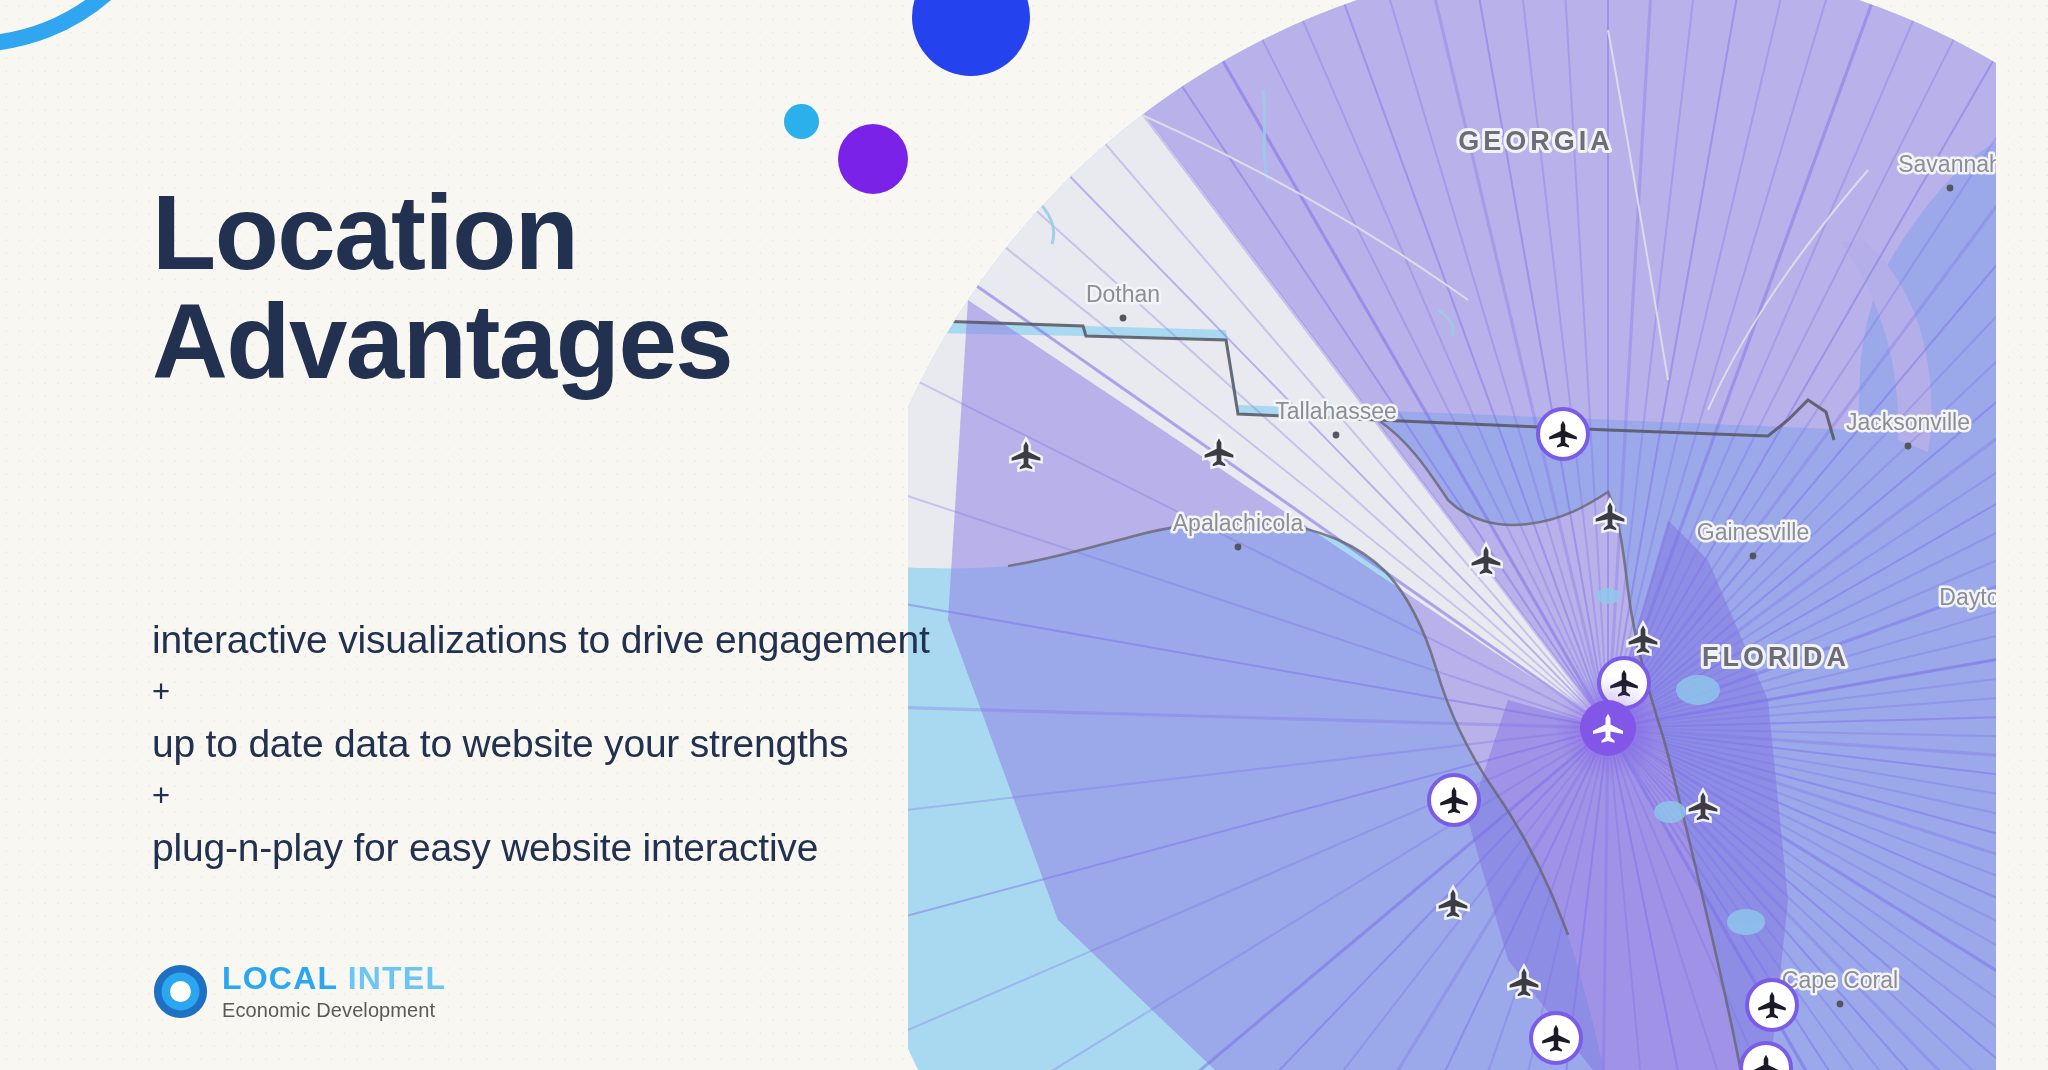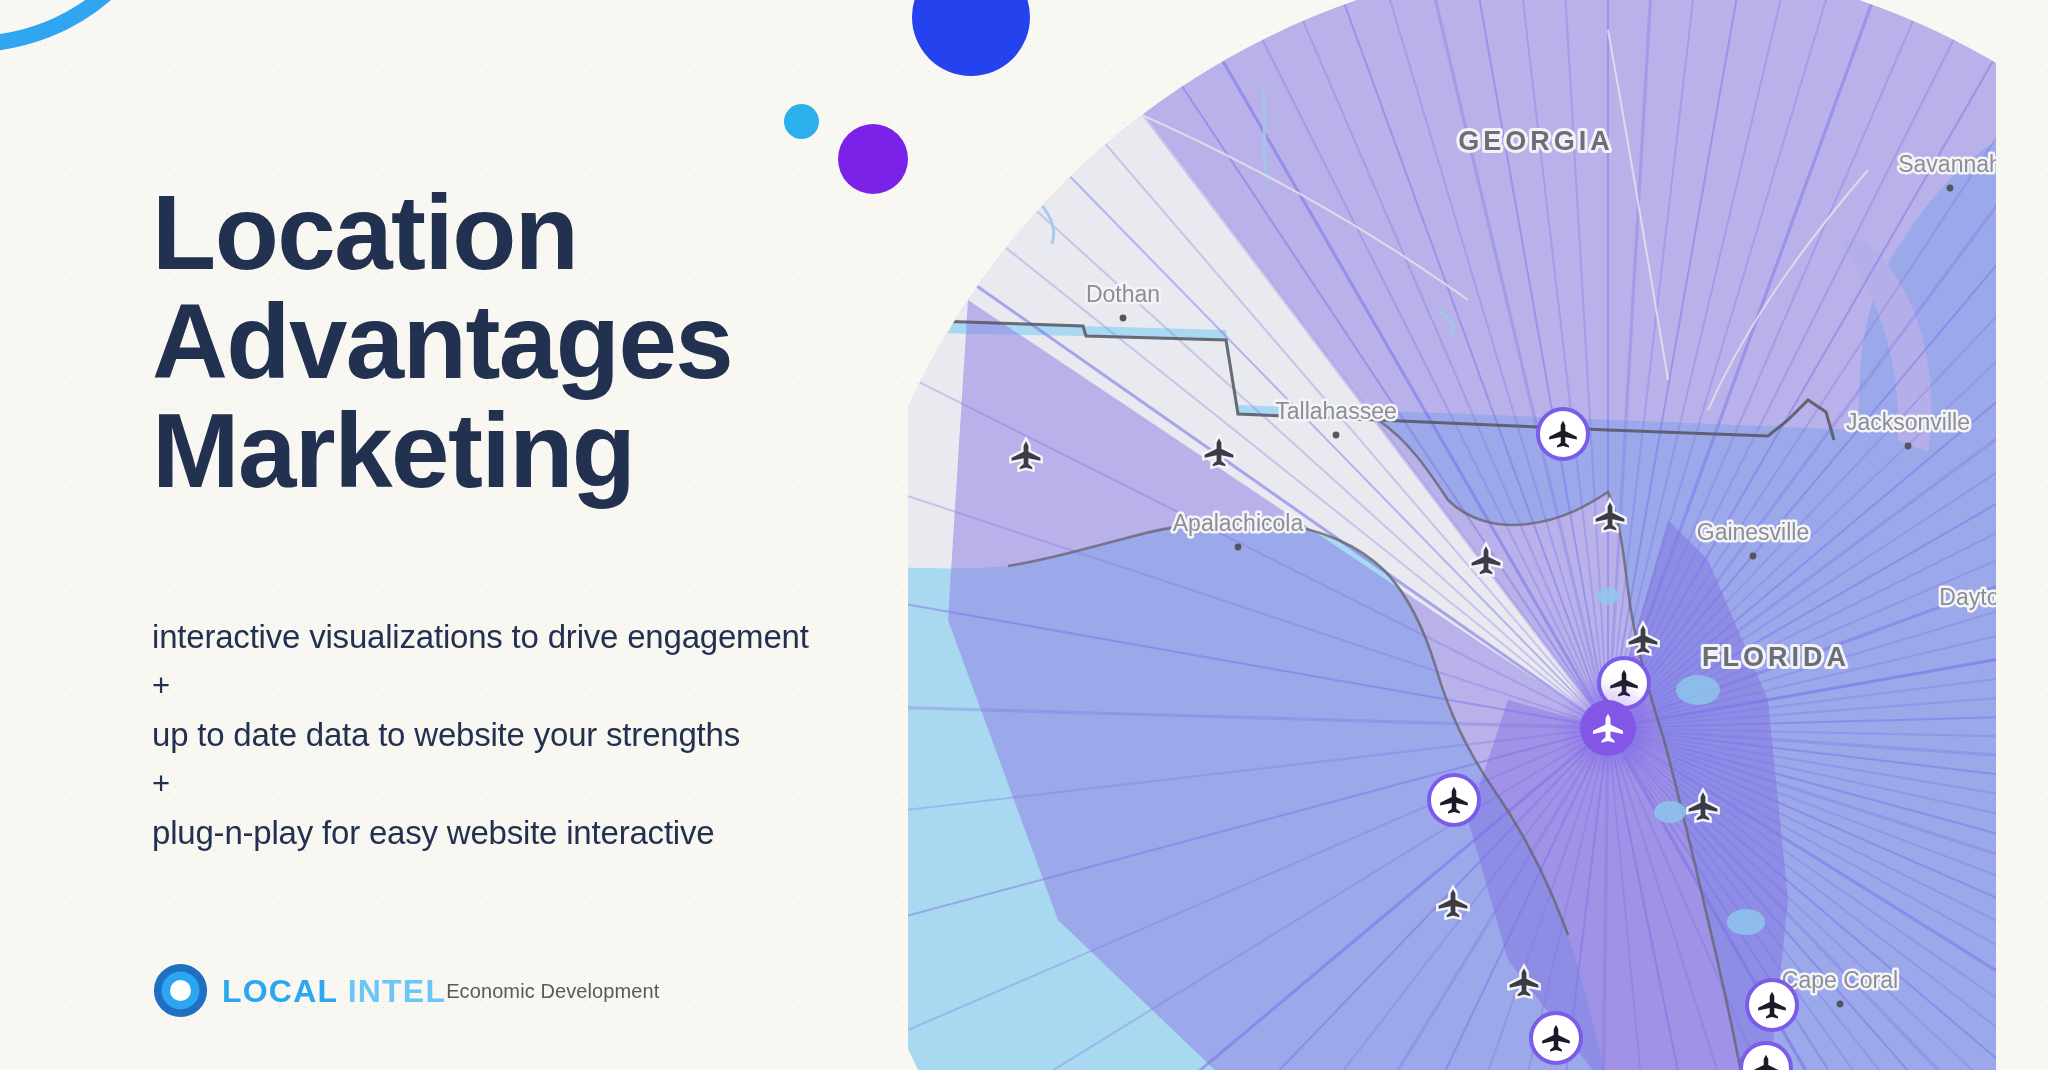--- a/index.html
+++ b/index.html
@@ -62,42 +62,42 @@
   }
   #headline .hl-line { display:block; white-space:nowrap; }
 
   #bullets {
     position:absolute;
     left:152px; top:620px;
     width:820px;
     color:#22314f;
   }
   .bullet-line {
-    font-size:33px;
+    font-size:39px;
     line-height:1.0;
     letter-spacing:-0.2px;
     white-space:nowrap;
     margin-bottom:17px;
   }
   .plus-line {
     font-size:31px;
     line-height:1.0;
     margin-bottom:17px;
   }
 
   
   #logo {
     position:absolute;
     left:152px; top:962px;
     display:flex;
     align-items:center;
     gap:13px;
   }
   .logo-mark { width:57px; height:57px; flex:0 0 57px; display:block; }
-  .logo-text { display:flex; flex-direction:row; line-height:1; }
+  .logo-text { display:flex; flex-direction:column; line-height:1; }
   .logo-wordmark {
     font-size:32px;
     font-weight:bold;
     letter-spacing:1.2px;
     white-space:nowrap;
   }
   .lw-local { color:#2aa7f0; }
   .lw-intel { color:#6cc6f5; }
   .logo-tagline {
     font-size:20px;
@@ -446,21 +446,20 @@
           </g>
         </g>
     </svg>
   </div>
 
   <div id="content">
 
     <h1 id="headline">
       <span class="hl-line">Location</span>
       <span class="hl-line">Advantages</span>
-      <span class="hl-line">Marketing</span>
     </h1>
 
     <div id="bullets">
       <div class="bullet-line">interactive visualizations to drive engagement</div>
       <div class="plus-line">+</div>
       <div class="bullet-line">up to date data to website your strengths</div>
       <div class="plus-line">+</div>
       <div class="bullet-line">plug-n-play for easy website interactive</div>
     </div>
 

